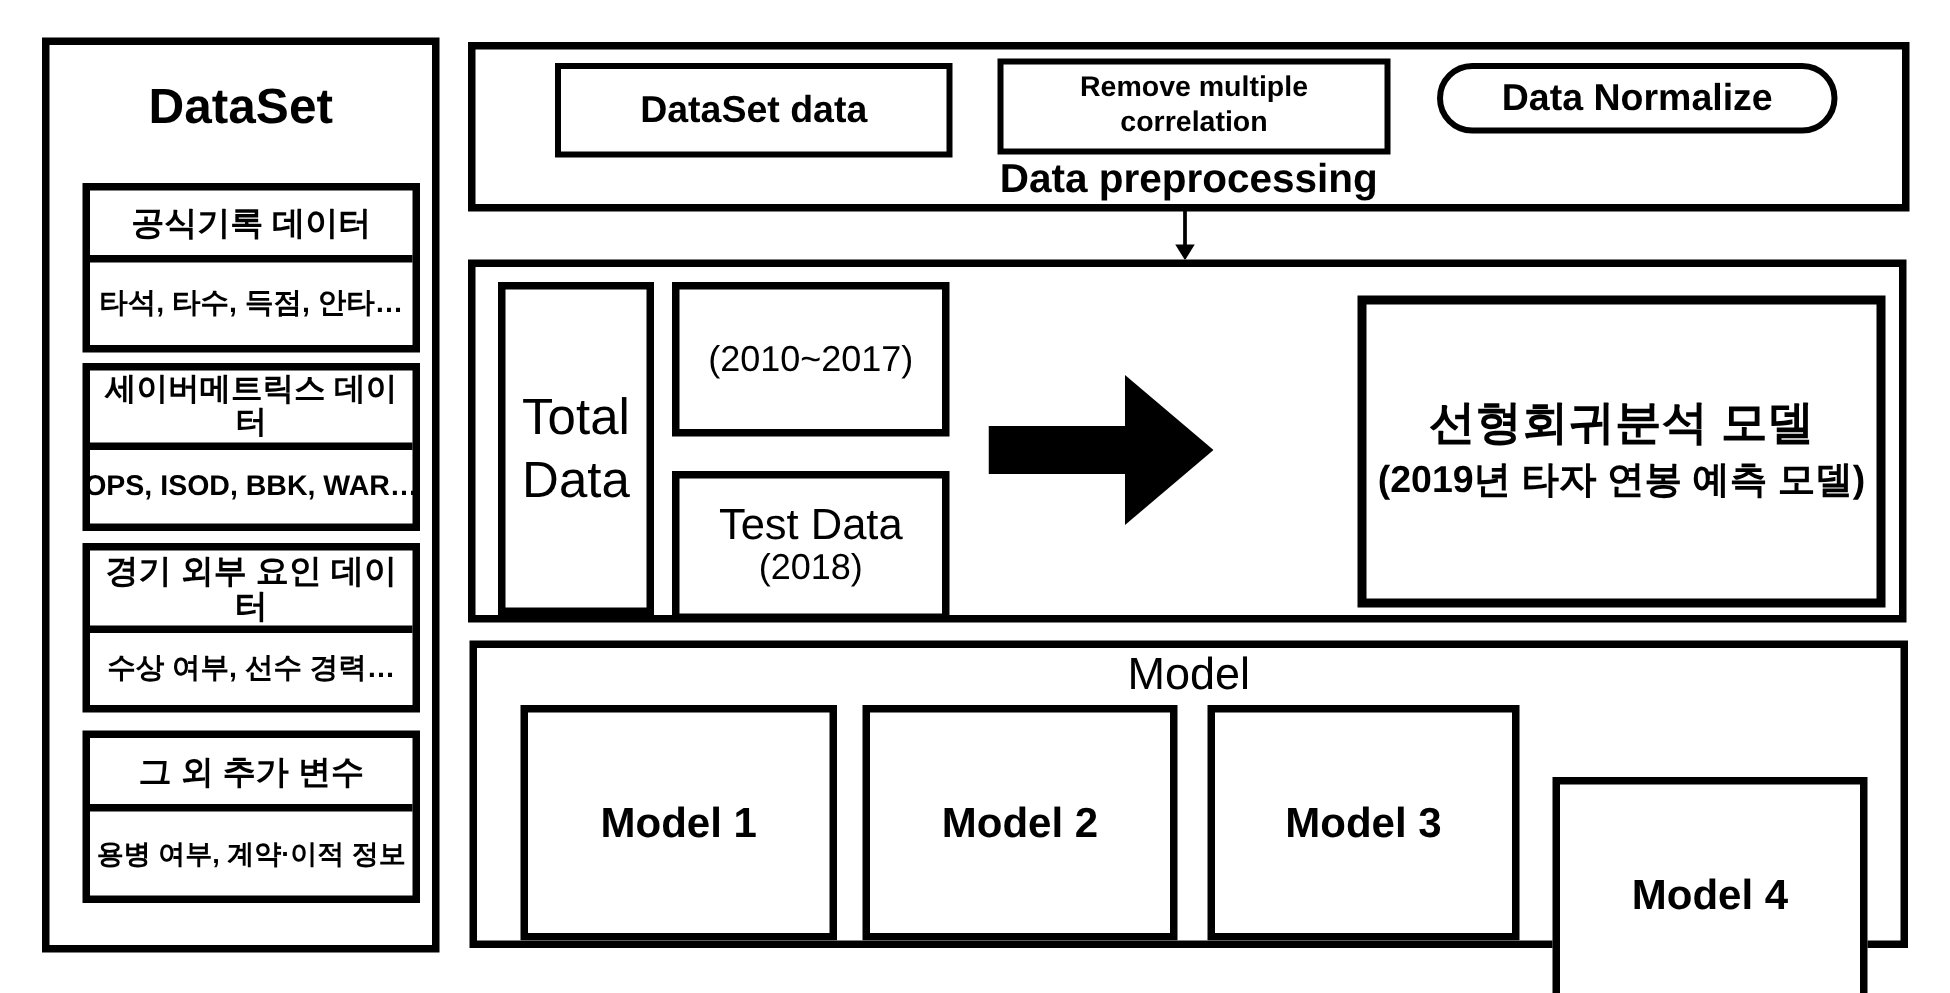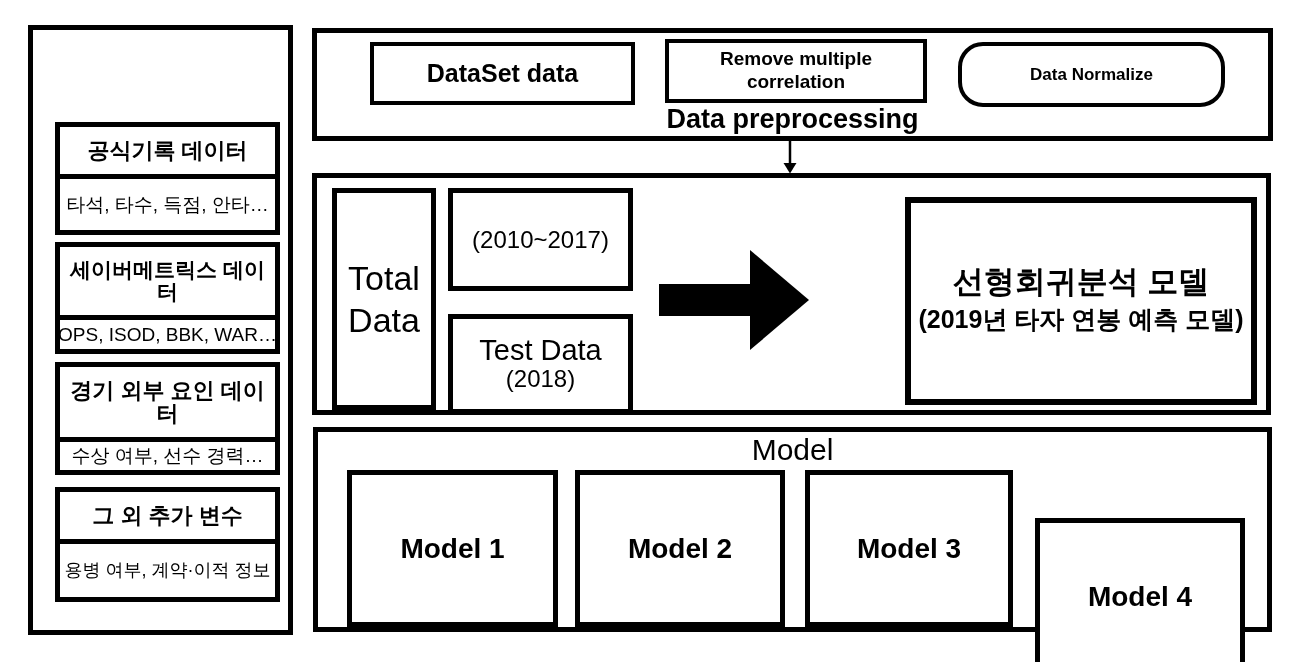--- a/index.html
+++ b/index.html
@@ -27,44 +27,44 @@
   }
   .ds-group-1 { top: 92px;  height: 113px; }
   .ds-group-2 { top: 212px; height: 112px; }
   .ds-group-3 { top: 332px; height: 113px; }
   .ds-group-4 { top: 457px; height: 115px; }
   .ds-header {
     flex: 0 0 47%;
     border-bottom: 5px solid #000;
     display: flex; align-items: center; justify-content: center;
     text-align: center; font-size: 22px; font-weight: 700; line-height: 1.05;
-    padding: 12px 2px;
+    padding: 2px 2px;
   }
   .ds-group-2 .ds-header { font-size: 21px; flex-basis: 43%; }
   .ds-body {
     flex: 1 1 auto;
     display: flex; align-items: center; justify-content: center;
-    text-align: center; font-size: 19px; font-weight: 400; line-height: 1.05;
+    text-align: center; font-size: 19px; font-weight: 700; line-height: 1.05;
     padding: 2px 1px; white-space: nowrap;
   }
   .ds-group-4 .ds-body { font-size: 18px; }
 
   
   .preprocess-panel {
     position: absolute; left: 312px; top: 28px; width: 961px; height: 113px;
     border: 5px solid #000; background: #fff;
   }
   .pp-box {
     position: absolute; border: 4px solid #000; background: #fff;
     display: flex; align-items: center; justify-content: center;
     text-align: center; font-weight: 700;
   }
   .pp-missing   { left: 53px;  top: 9px; width: 265px; height: 63px; font-size: 25px; }
   .pp-remove    { left: 348px; top: 6px; width: 262px; height: 64px; font-size: 19px; line-height: 1.2; padding: 0 12px; }
-  .pp-normalize { left: 641px; top: 9px; width: 267px; height: 65px; font-size: 17px; border-radius: 25px; }
+  .pp-normalize { left: 641px; top: 9px; width: 267px; height: 47px; font-size: 25px; border-radius: 25px; }
   .pp-label {
     position: absolute; left: 0; right: 0; bottom: 1px;
     text-align: center; font-size: 27px; font-weight: 700;
   }
 
   
   .down-arrow { position: absolute; left: 781px; top: 140px; }
 
   
   .split-panel {
@@ -115,20 +115,21 @@
   .model-2 { left: 257px; width: 210px; }
   .model-3 { left: 487px; width: 208px; }
   .model-4 { left: 717px; width: 210px; margin-top: 48px; }
 </style>
 </head>
 <body>
 
 <div class="canvas">
 
   <div class="dataset-panel">
+    <div class="dataset-title">DataSet</div>
 
     <div class="ds-group ds-group-1">
       <div class="ds-header">공식기록 데이터</div>
       <div class="ds-body">타석, 타수, 득점, 안타…</div>
     </div>
 
     <div class="ds-group ds-group-2">
       <div class="ds-header">세이버메트릭스 데이터</div>
       <div class="ds-body">OPS, ISOD, BBK, WAR…</div>
     </div>

